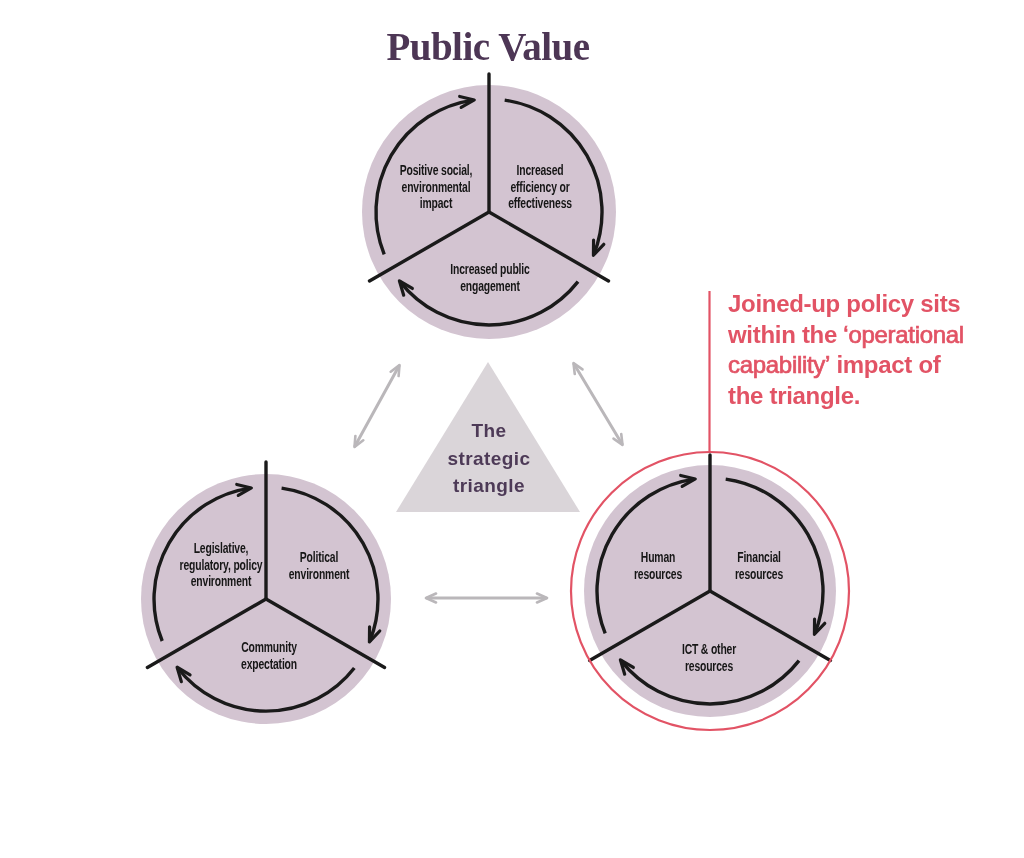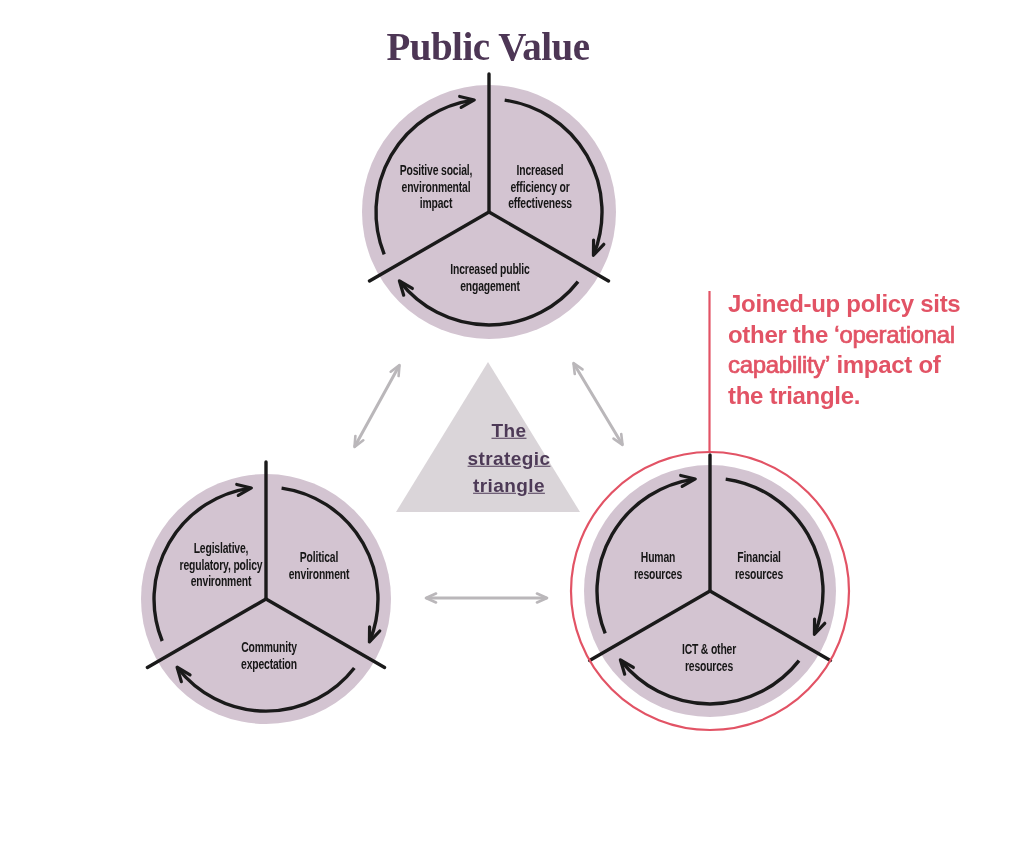--- a/index.html
+++ b/index.html
@@ -114,24 +114,24 @@
   <div class="seg-label" style="left:241px;top:655px;">Community
 expectation</div>
 
   <div class="seg-label" style="left:630px;top:565px;">Human
 resources</div>
   <div class="seg-label" style="left:731px;top:565px;">Financial
 resources</div>
   <div class="seg-label" style="left:681px;top:657px;">ICT &amp; other
 resources</div>
 
-  <div class="triangle-label" style="left:481px;top:458px;text-decoration:underline;">The
+  <div class="triangle-label" style="left:461px;top:458px;">The
 strategic
 triangle</div>
 
   <div class="annotation">
     <div>Joined-up policy sits</div>
-    <div><span>other the </span><strong>‘operational</strong></div>
+    <div><span>within the </span><strong>‘operational</strong></div>
     <div><strong>capability’</strong><span> impact of</span></div>
     <div>the triangle.</div>
   </div>
 
 </div>
 
 </body></html>

